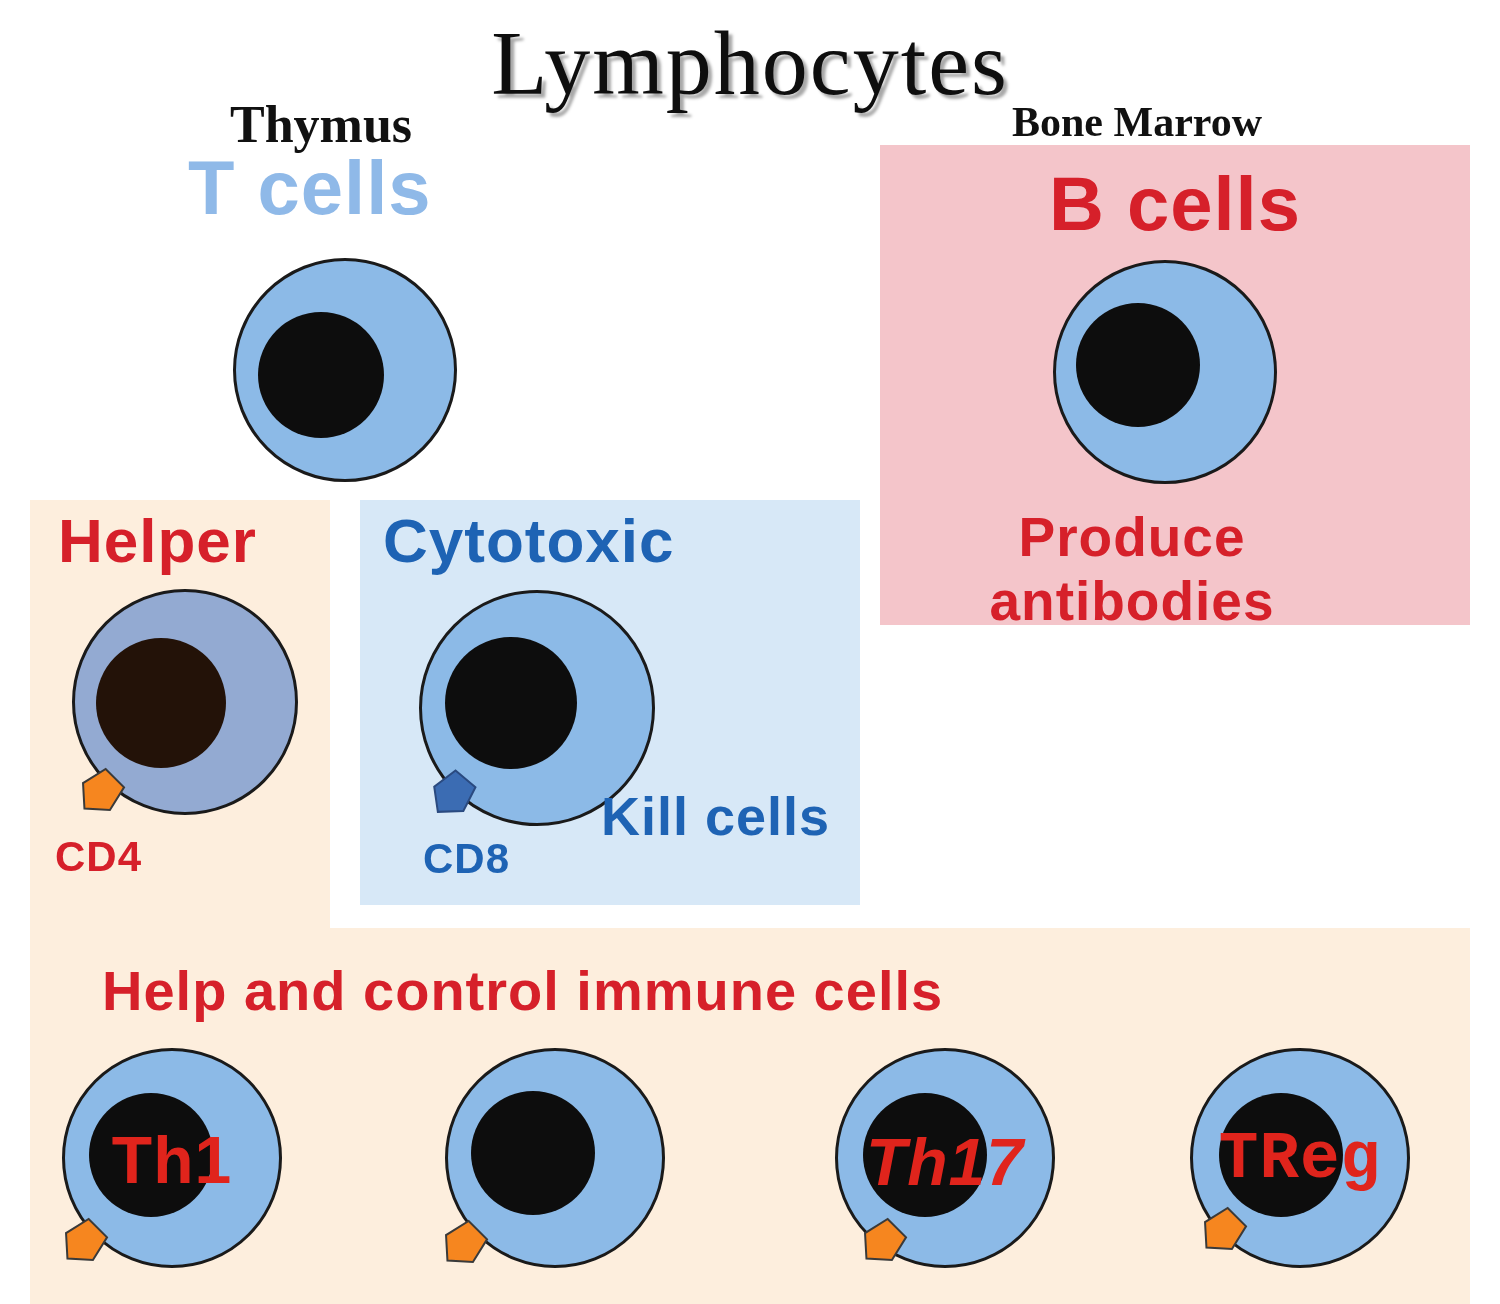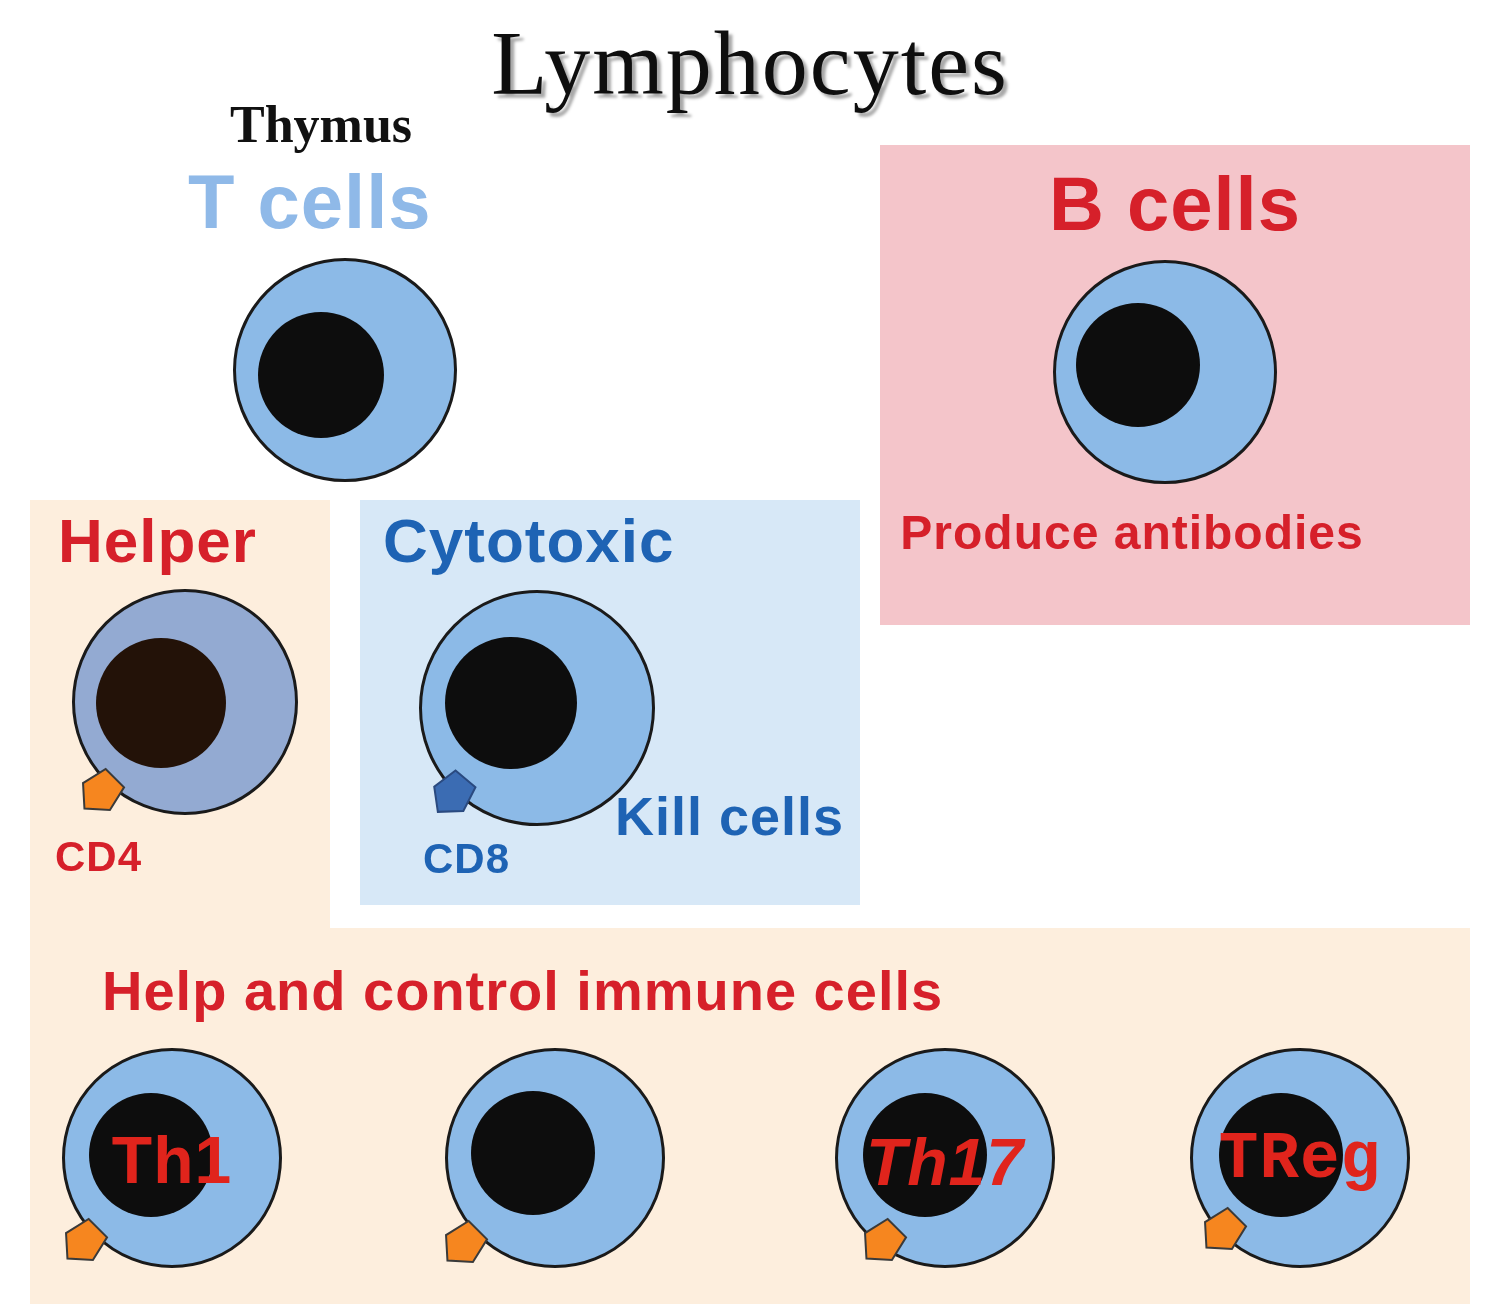--- a/index.html
+++ b/index.html
@@ -60,51 +60,52 @@
 
 <div id="canvas">
 
   <div class="panel" style="left:880px; top:145px; width:590px; height:480px; background:#f4c5ca;"></div>
   <div class="panel" style="left:30px; top:500px; width:300px; height:432px; background:#fdeedd;"></div>
   <div class="panel" style="left:360px; top:500px; width:500px; height:405px; background:#d7e8f7;"></div>
   <div class="panel" style="left:30px; top:928px; width:1440px; height:376px; background:#fdeedd;"></div>
 
   <div class="abs title" style="left:0px; top:10px;">Lymphocytes</div>
   <div class="abs serif" style="left:230px; top:95px; font-size:52px;">Thymus</div>
+  <div class="abs serif" style="left:1012px; top:98px; font-size:42px;">Bone Marrow</div>
 
-  <div class="abs heavy tblue" style="left:188px; top:158px; font-size:76px;">T cells</div>
+  <div class="abs heavy tblue" style="left:188px; top:144px; font-size:76px;">T cells</div>
   <div class="abs heavy red" style="left:880px; top:160px; width:590px; text-align:center; font-size:76px;">B cells</div>
 
   <div class="cell" style="left:233px; top:258px; width:224px; height:224px;">
     <div class="nucleus" style="left:22px; top:51px; width:126px; height:126px;"></div>
   </div>
 
   <div class="cell" style="left:1053px; top:260px; width:224px; height:224px;">
     <div class="nucleus" style="left:20px; top:40px; width:124px; height:124px;"></div>
   </div>
-  <div class="abs heavy red" style="left:880px; top:505px; width:504px; text-align:center; font-size:48px;">Produce antibodies</div>
+  <div class="abs heavy red" style="left:880px; top:505px; width:504px; text-align:center; font-size:55px;">Produce antibodies</div>
 
   <div class="abs heavy red" style="left:58px; top:505px; font-size:62px;">Helper</div>
   <div class="cell helper-fill" style="left:72px; top:589px; width:226px; height:226px;">
     <div class="nucleus brown" style="left:21px; top:46px; width:130px; height:130px;"></div>
   </div>
   <svg class="receptor" style="left:78px; top:769px; transform:rotate(45deg);" width="44" height="48" viewBox="0 0 44 48">
     <polygon points="22,46 3,29 9,3 35,3 41,29" stroke="#3a3a3a" stroke-width="2" fill="#f6861f"></polygon>
   </svg>
   <div class="abs heavy red" style="left:55px; top:833px; font-size:42px;">CD4</div>
 
   <div class="abs heavy blue" style="left:383px; top:505px; font-size:62px;">Cytotoxic</div>
   <div class="cell" style="left:419px; top:590px; width:236px; height:236px;">
     <div class="nucleus" style="left:23px; top:44px; width:132px; height:132px;"></div>
   </div>
   <svg class="receptor" style="left:430px; top:771px; transform:rotate(40deg);" width="44" height="48" viewBox="0 0 44 48">
     <polygon points="22,46 3,29 9,3 35,3 41,29" stroke="#2a4a80" stroke-width="2" fill="#3b6cb3"></polygon>
   </svg>
   <div class="abs heavy blue" style="left:423px; top:835px; font-size:42px;">CD8</div>
-  <div class="abs heavy blue" style="left:615px; top:785px; font-size:54px;">Kill cells</div>
+  <div class="abs heavy blue" style="left:601px; top:785px; font-size:54px;">Kill cells</div>
 
   <div class="abs heavy red" style="left:102px; top:958px; font-size:56px;">Help and control immune cells</div>
 
   <div class="cell" style="left:62px; top:1048px; width:220px; height:220px;">
     <div class="nucleus" style="left:24px; top:42px; width:124px; height:124px;"></div>
   </div>
   <div class="cell-label" style="left:62px; top:1122px; width:220px; font-size:66px;">Th1</div>
   <svg class="receptor" style="left:61px; top:1219px; transform:rotate(45deg);" width="44" height="48" viewBox="0 0 44 48">
     <polygon points="22,46 3,29 9,3 35,3 41,29" stroke="#3a3a3a" stroke-width="2" fill="#f6861f"></polygon>
   </svg>

